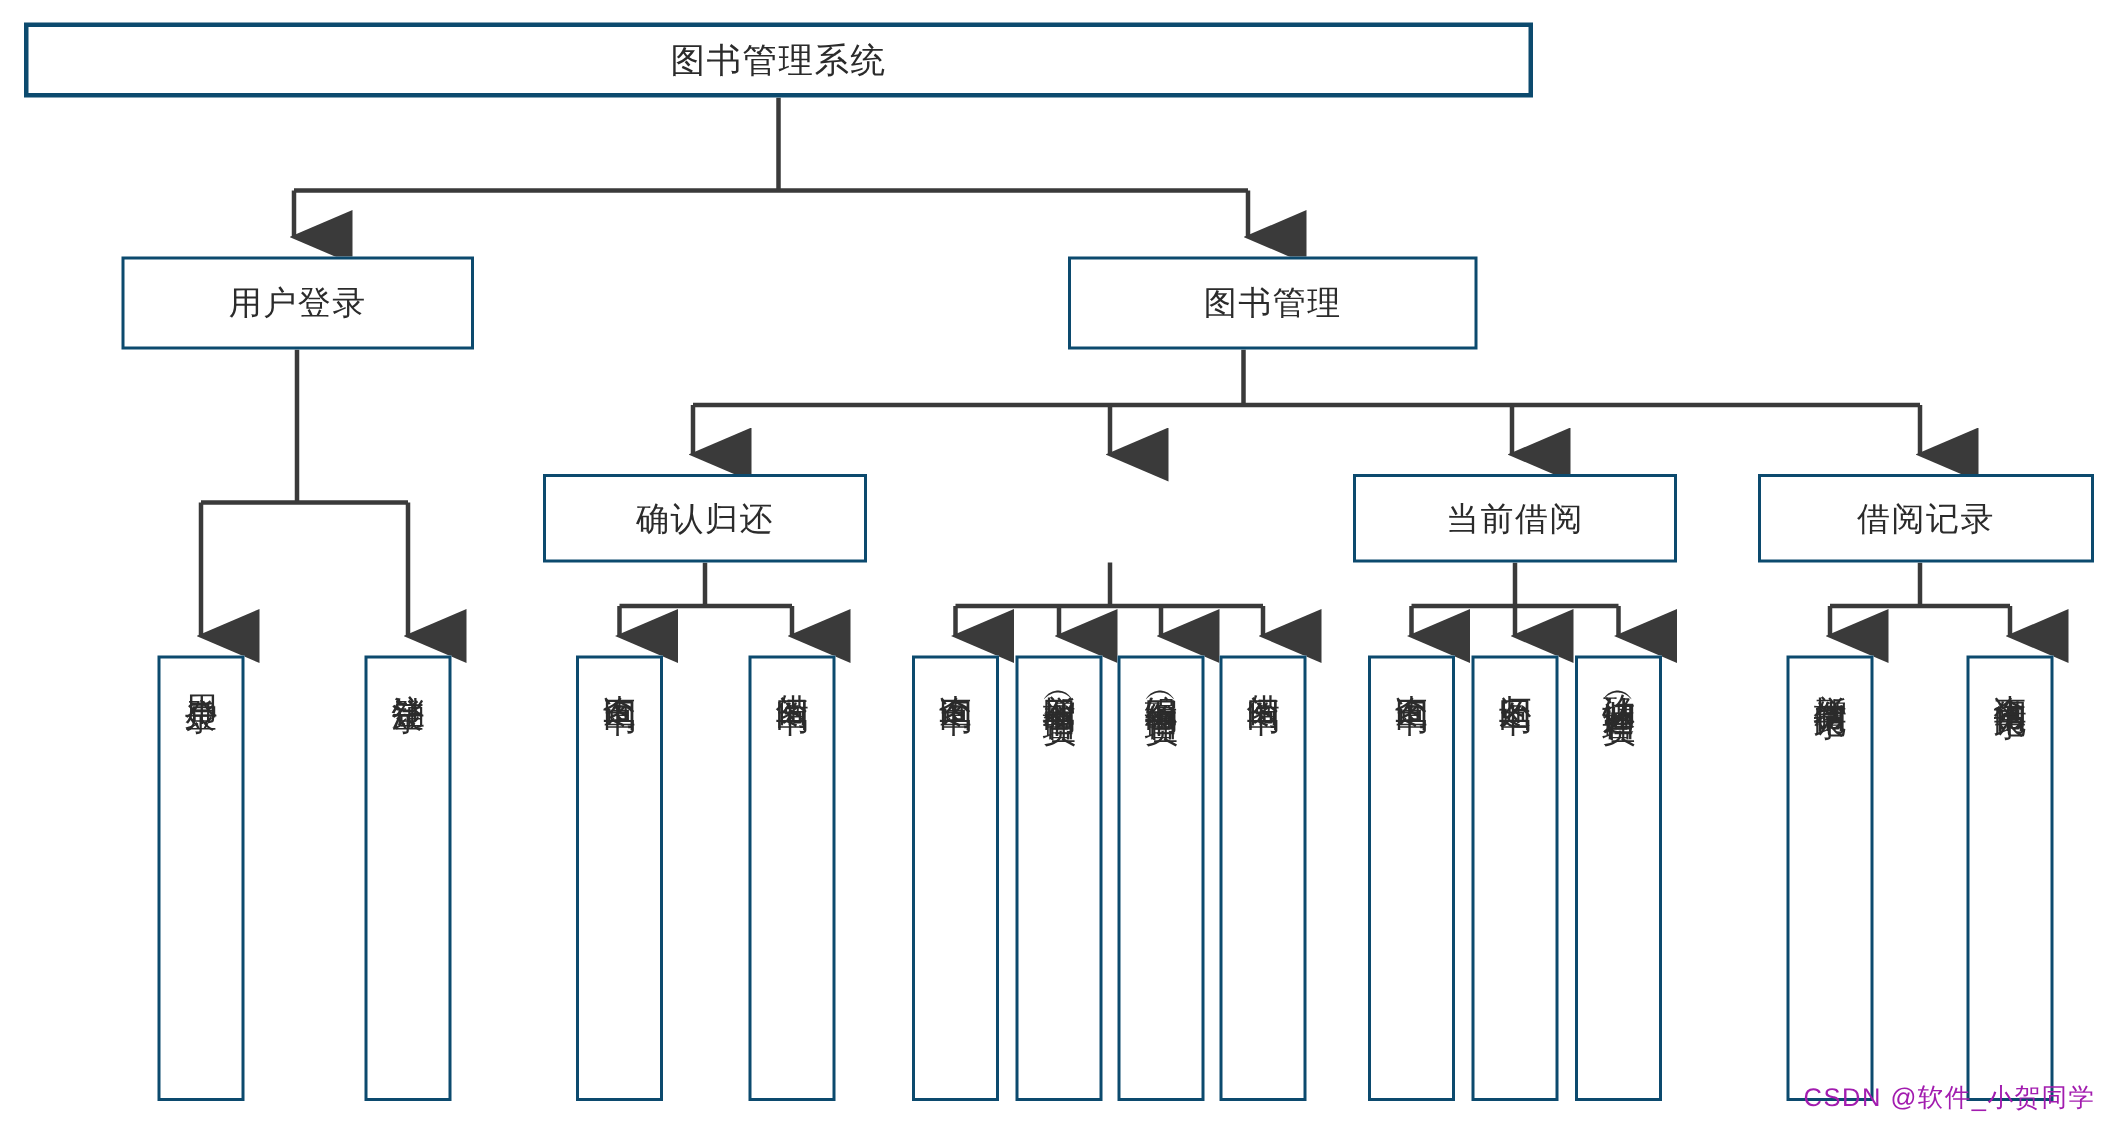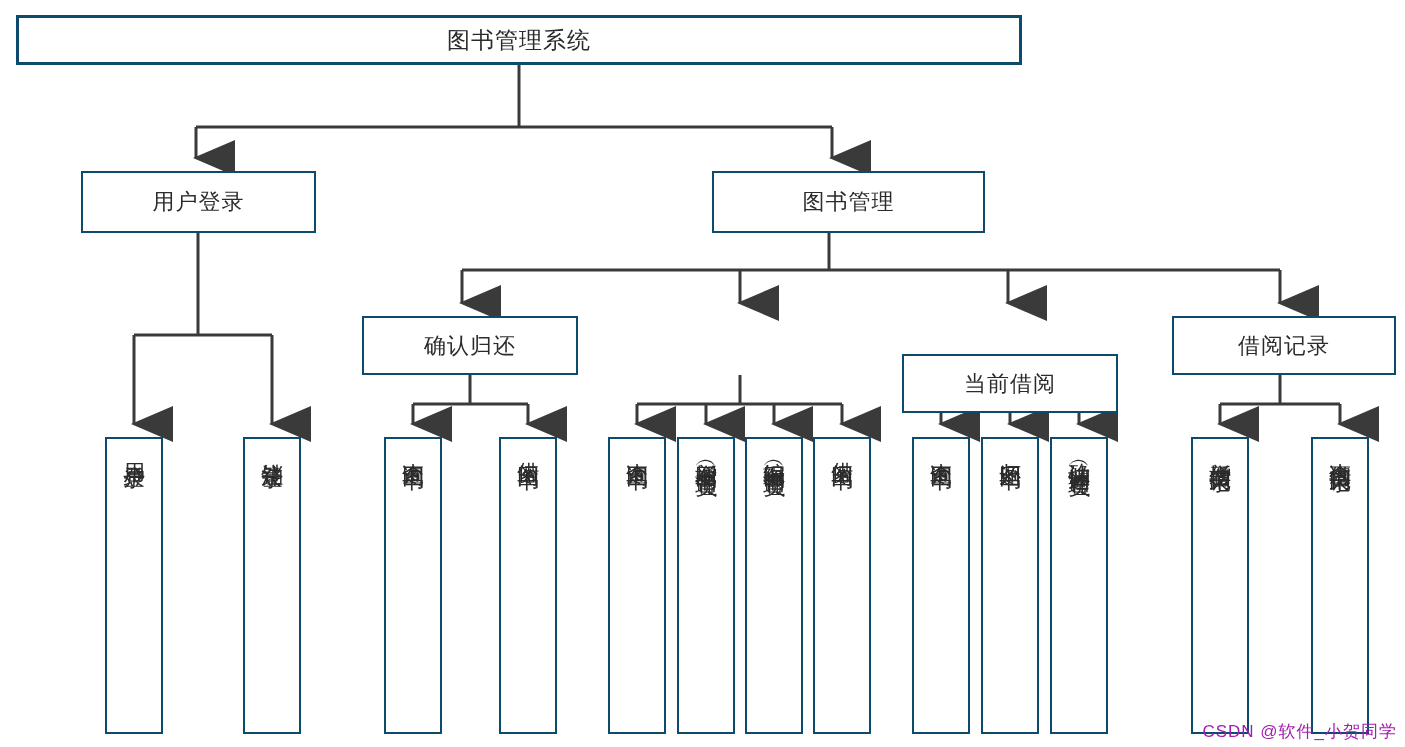--- a/index.html
+++ b/index.html
@@ -78,21 +78,21 @@
   <div class="node h" style="left:81px;top:171px;width:235px;height:62px;">
     <span>用户登录</span>
   </div>
   <div class="node h" style="left:712px;top:171px;width:273px;height:62px;">
     <span>图书管理</span>
   </div>
 
   <div class="node h" style="left:362px;top:316px;width:216px;height:59px;">
     <span>确认归还</span>
   </div>
-  <div class="node h" style="left:902px;top:316px;width:216px;height:59px;margin-top:38px;">
+  <div class="node h" style="left:902px;top:316px;width:216px;height:59px;">
     <span>当前借阅</span>
   </div>
   <div class="node h" style="left:1172px;top:316px;width:224px;height:59px;">
     <span>借阅记录</span>
   </div>
 
   <div class="node v" style="left:105px;top:437px;width:58px;height:297px;">
     <span class="vtext">用户登录</span>
   </div>
   <div class="node v" style="left:243px;top:437px;width:58px;height:297px;">

